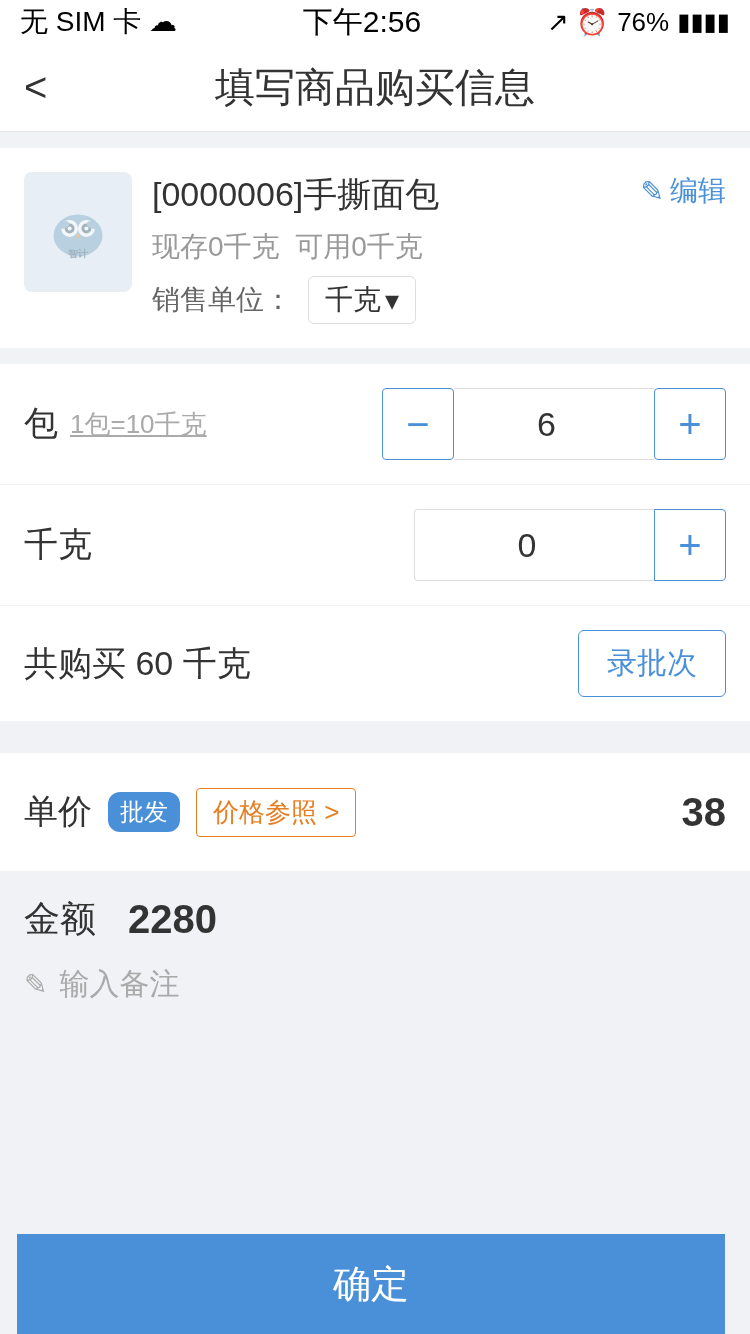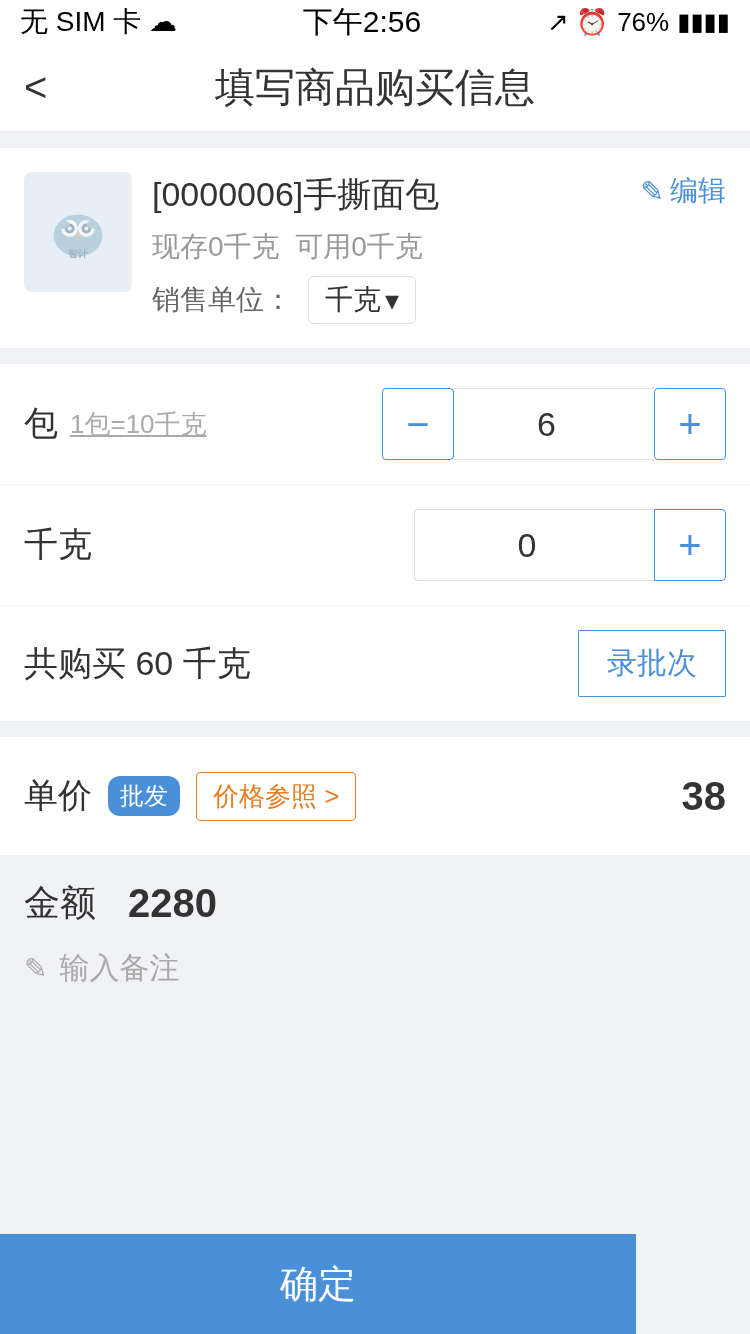--- a/index.html
+++ b/index.html
@@ -197,29 +197,30 @@
       min-height: 100px;
     }
     .total-text {
       font-size: 34px;
       color: #333;
     }
     .batch-btn {
       border: 1.5px solid #4a90d9;
       color: #4a90d9;
       background: #fff;
-      border-radius: 1px;
+      border-radius: 6px;
       padding: 12px 28px;
       font-size: 30px;
       cursor: pointer;
     }
 
     
     .price-section {
       background: #fff;
+      margin-top: 16px;
       padding: 24px;
     }
     .price-row {
       display: flex;
       align-items: center;
       justify-content: space-between;
       min-height: 70px;
     }
     .price-left {
       display: flex;
@@ -286,22 +287,22 @@
     }
     .pencil-icon {
       color: #aaa;
       font-size: 28px;
     }
 
     
     .confirm-bar {
       position: fixed;
       bottom: 0;
-      left: 0;
-      width: 636px;
+      left: 17px;
+      width: 708px;
       height: 100px;
       background: #4a90d9;
       display: flex;
       align-items: center;
       justify-content: center;
       cursor: pointer;
     }
     .confirm-btn-text {
       font-size: 38px;
       color: #fff;

